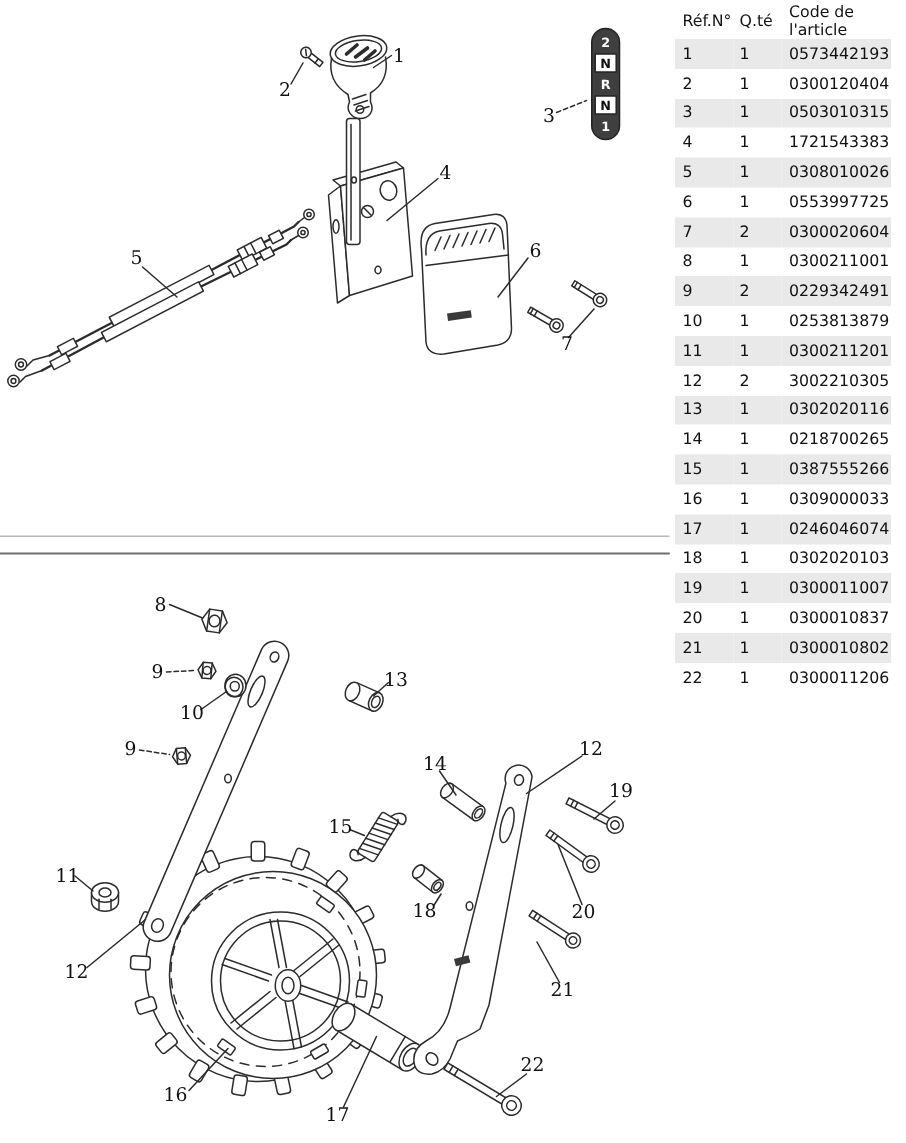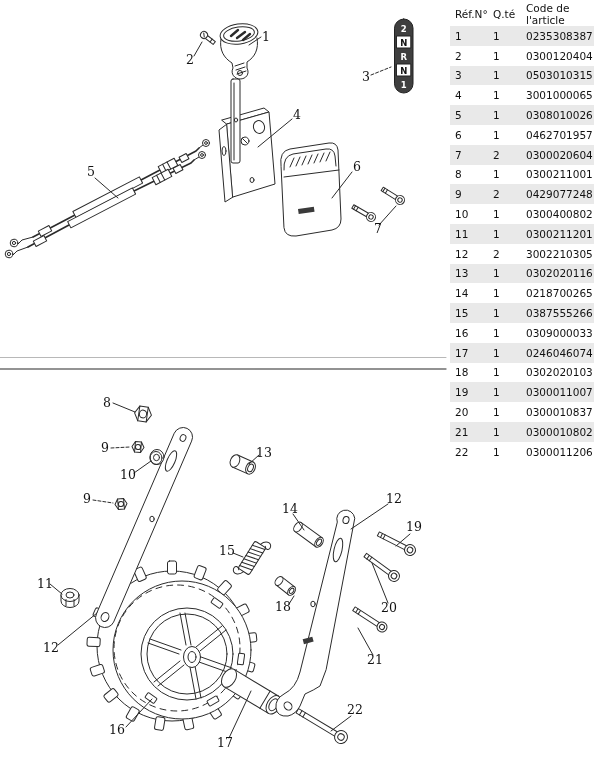--- a/index.html
+++ b/index.html
@@ -383,66 +383,66 @@
       <tr>
         <th>Réf.N°</th>
         <th>Q.té</th>
         <th>Code de l'article</th>
       </tr>
     </thead>
     <tbody>
           <tr>
             <td>1</td>
             <td>1</td>
-            <td>0235308387</td>
+            <td>0573442193</td>
           </tr>
           <tr>
             <td>2</td>
             <td>1</td>
             <td>0300120404</td>
           </tr>
           <tr>
             <td>3</td>
             <td>1</td>
             <td>0503010315</td>
           </tr>
           <tr>
             <td>4</td>
             <td>1</td>
-            <td>3001000065</td>
+            <td>1721543383</td>
           </tr>
           <tr>
             <td>5</td>
             <td>1</td>
             <td>0308010026</td>
           </tr>
           <tr>
             <td>6</td>
             <td>1</td>
-            <td>0462701957</td>
+            <td>0553997725</td>
           </tr>
           <tr>
             <td>7</td>
             <td>2</td>
             <td>0300020604</td>
           </tr>
           <tr>
             <td>8</td>
             <td>1</td>
             <td>0300211001</td>
           </tr>
           <tr>
             <td>9</td>
             <td>2</td>
-            <td>0429077248</td>
+            <td>0229342491</td>
           </tr>
           <tr>
             <td>10</td>
             <td>1</td>
-            <td>0300400802</td>
+            <td>0253813879</td>
           </tr>
           <tr>
             <td>11</td>
             <td>1</td>
             <td>0300211201</td>
           </tr>
           <tr>
             <td>12</td>
             <td>2</td>
             <td>3002210305</td>

